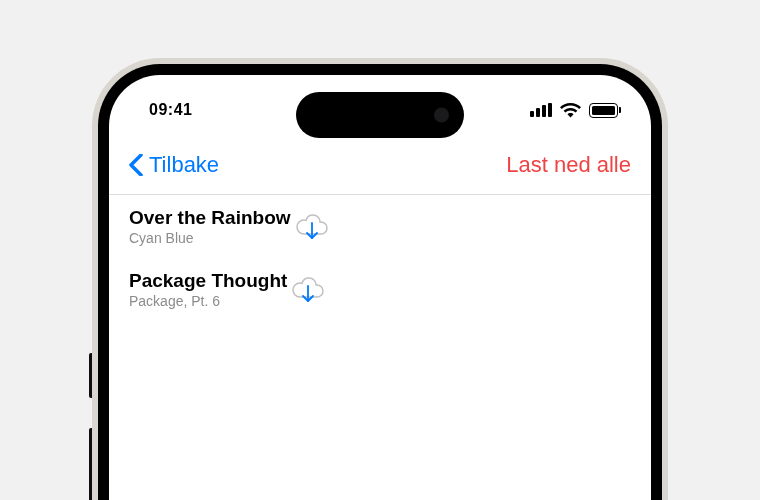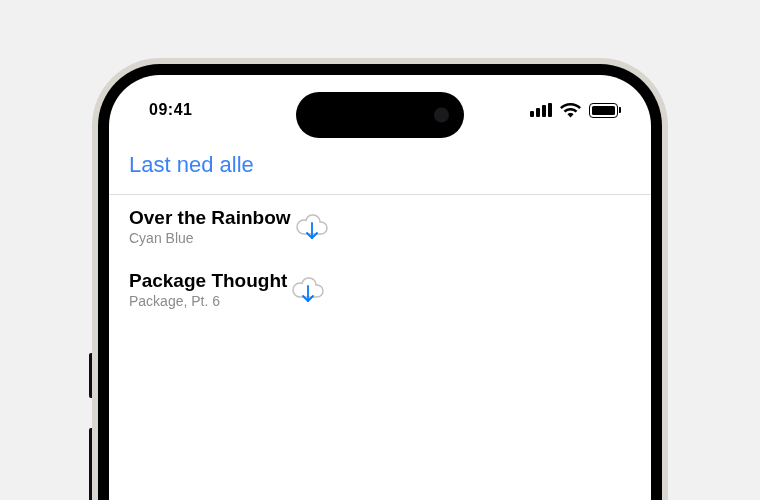--- a/index.html
+++ b/index.html
@@ -152,21 +152,21 @@
       color: #007aff;
       font-size: 22px;
       font-weight: 400;
       cursor: pointer;
     }
     .chevron-left {
       width: 15px;
       height: 22px;
     }
     .nav-action {
-      color: #3b82f6;
+      color: #ef4444;
       font-size: 22px;
       font-weight: 400;
       cursor: pointer;
     }
     .list {
       background: #fff;
     }
     .list-item {
       display: flex;
       justify-content: flex-start;
@@ -225,20 +225,26 @@
           <div class="battery-icon">
             <div class="battery-body">
                 <div class="battery-fill"></div>
               </div>
             <div class="battery-tip"></div>
           </div>
         </div>
       </div>
 
       <div class="nav-bar">
+        <div class="nav-back">
+          <svg class="chevron-left" viewBox="0 0 15 22">
+            <path d="M12 1 L2 11 L12 21" stroke="#007aff" stroke-width="3.5" fill="none" stroke-linecap="round" stroke-linejoin="round"></path>
+          </svg>
+          <span>Tilbake</span>
+        </div>
         <div class="nav-action">Last ned alle</div>
       </div>
 
       <div class="list">
         <div class="list-item">
           <div class="item-text">
             <div class="item-title">Over the Rainbow</div>
             <div class="item-subtitle">Cyan Blue</div>
           </div>
           <div class="download-icon">

